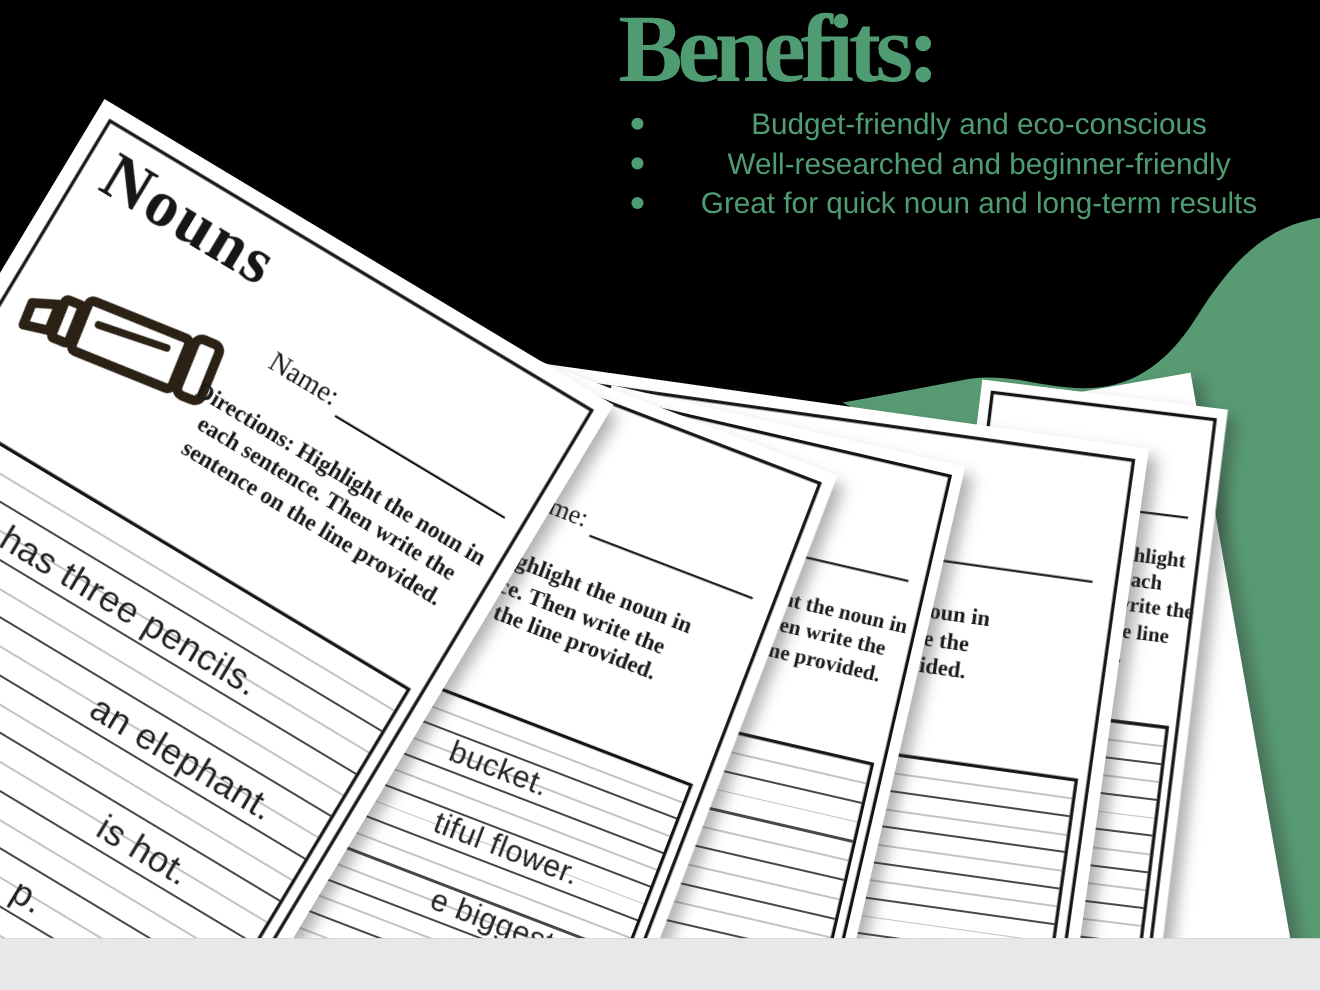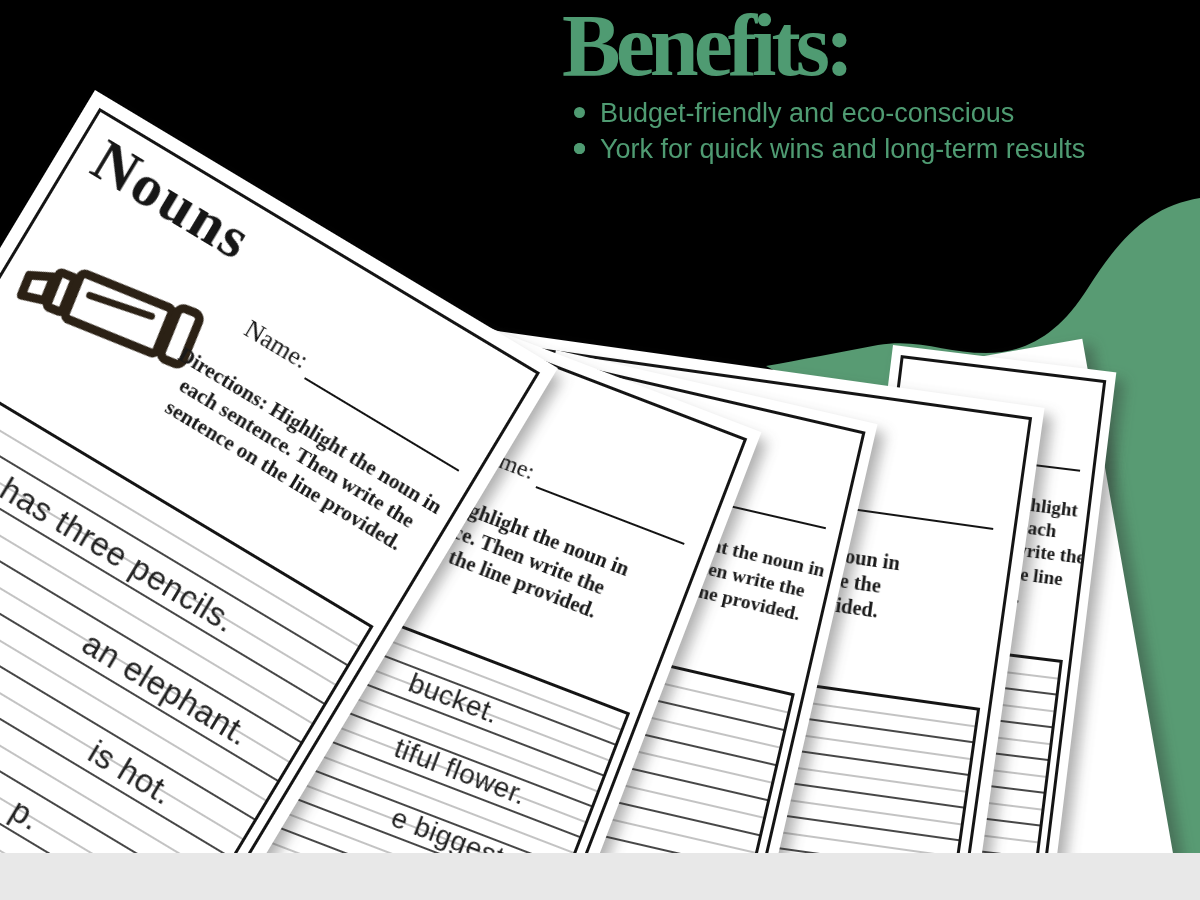--- a/index.html
+++ b/index.html
@@ -10,21 +10,21 @@
   }
   
   .blob{position:absolute; inset:0; z-index:0;}
   
   .benefits{position:absolute; left:560px; top:0; z-index:1; width:620px;}
   .benefits-heading{
     font-family:"Liberation Serif", serif; font-weight:700;
     font-size:88px; line-height:1.05; letter-spacing:-5px;
     color:#4f9b72; margin:0 0 6px 2px;
   }
-  .benefits-list{list-style:none; margin:4px 0 0 14px; padding:0;}
+  .benefits-list{list-style:none; margin:4px 0 0 14px; padding:0;text-align:center;}
   .benefits-list li{
     position:relative; padding-left:26px; margin-bottom:6px;
     font-size:27px; line-height:30px; color:#4f9b72;
   }
   .benefits-list li .dot{
     position:absolute; left:0; top:9px; width:11px; height:11px;
     border-radius:50%; background:#4f9b72;
   }
   
   .sheet{
@@ -143,24 +143,25 @@
 
   <div class="benefits">
     <h1 class="benefits-heading">Benefits:</h1>
     <ul class="benefits-list">
       <li>
         <span class="dot"></span>
         <span>Budget-friendly and eco-conscious</span>
       </li>
       <li>
         <span class="dot"></span>
+        <span>Well-researched and beginner-friendly</span>
       </li>
       <li>
         <span class="dot"></span>
-        <span>York for quick wins and long-term results</span>
+        <span>Great for quick noun and long-term results</span>
       </li>
     </ul>
   </div>
 
   <div class="sheet s6"></div>
 
   <div class="sheet s5">
     <div class="frame">
       <div class="name-row">
         <span>Name:</span>

